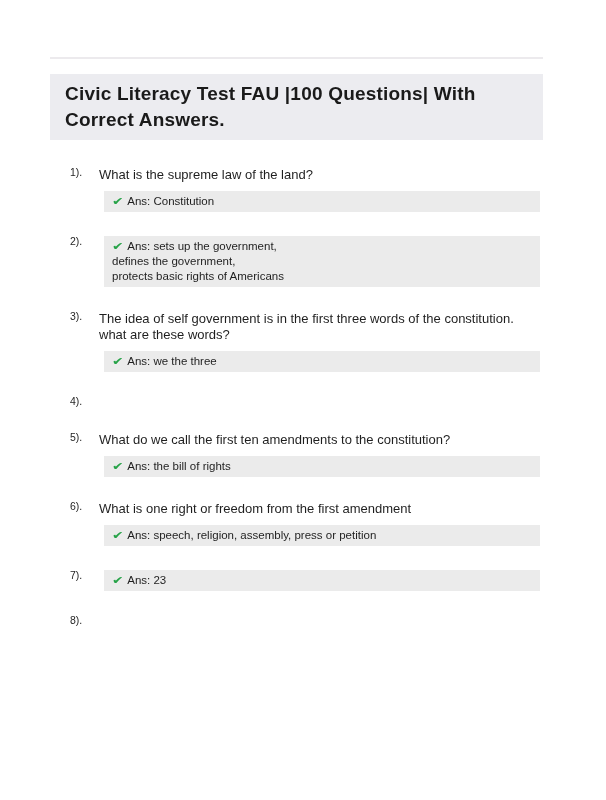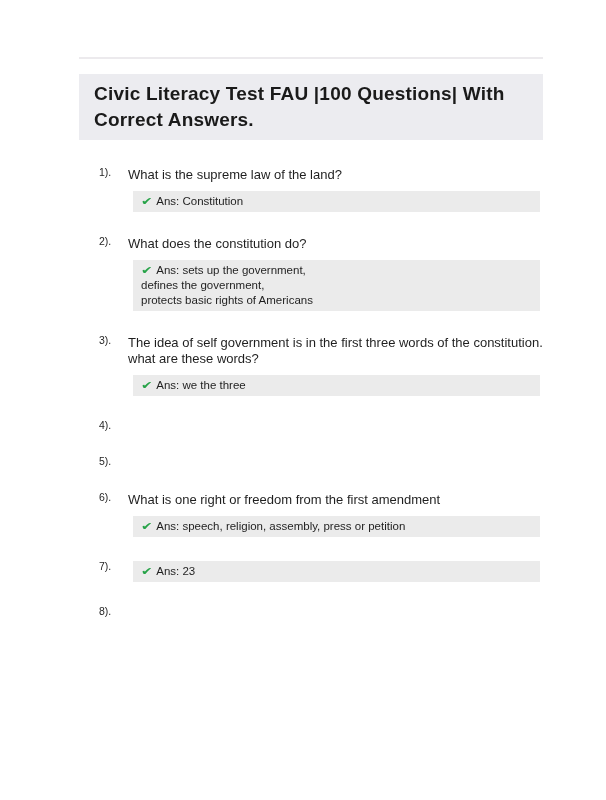--- a/index.html
+++ b/index.html
@@ -9,21 +9,21 @@
     font-family: "Liberation Sans", "DejaVu Sans", sans-serif;
     color: var(--text, #1f1f1f);
     overflow: hidden;
   }
   .page {
     position: relative;
     width: 606px; height: 800px;
     background: #ffffff;
   }
   .content {
-    padding: 0 63px 0 79px;
+    padding: 0 63px 0 50px;
   }
   .top-rule {
     margin-top: 57px;
     height: 2px;
     background: #eceaed;
   }
   .title-box {
     margin-top: 15px;
     background: var(--title-bg, #ececf0);
     padding: 7px 10px 7px 15px;
@@ -103,21 +103,20 @@
           <span class="check">✔</span><span class="answer-text">Ans: Constitution</span>
         </div>
       </div>
     </div>
   </div>
 
   <div class="q-block">
     <div class="q-row">
       <span class="q-num">2).</span>
       <div class="q-body">
-        <div class="q-text">What does the constitution do?</div>
         <div class="answer-box">
           <span class="check">✔</span><span class="answer-text">Ans: sets up the government,
 defines the government,
 protects basic rights of Americans</span>
         </div>
       </div>
     </div>
   </div>
 
   <div class="q-block">
@@ -134,20 +133,26 @@
 
   <div class="q-block">
     <div class="q-row">
       <span class="q-num">4).</span>
     </div>
   </div>
 
   <div class="q-block">
     <div class="q-row">
       <span class="q-num">5).</span>
+      <div class="q-body">
+        <div class="q-text">What do we call the first ten amendments to the constitution?</div>
+        <div class="answer-box">
+          <span class="check">✔</span><span class="answer-text">Ans: the bill of rights</span>
+        </div>
+      </div>
     </div>
   </div>
 
   <div class="q-block">
     <div class="q-row">
       <span class="q-num">6).</span>
       <div class="q-body">
         <div class="q-text">What is one right or freedom from the first amendment</div>
         <div class="answer-box">
           <span class="check">✔</span><span class="answer-text">Ans: speech, religion, assembly, press or petition</span>

